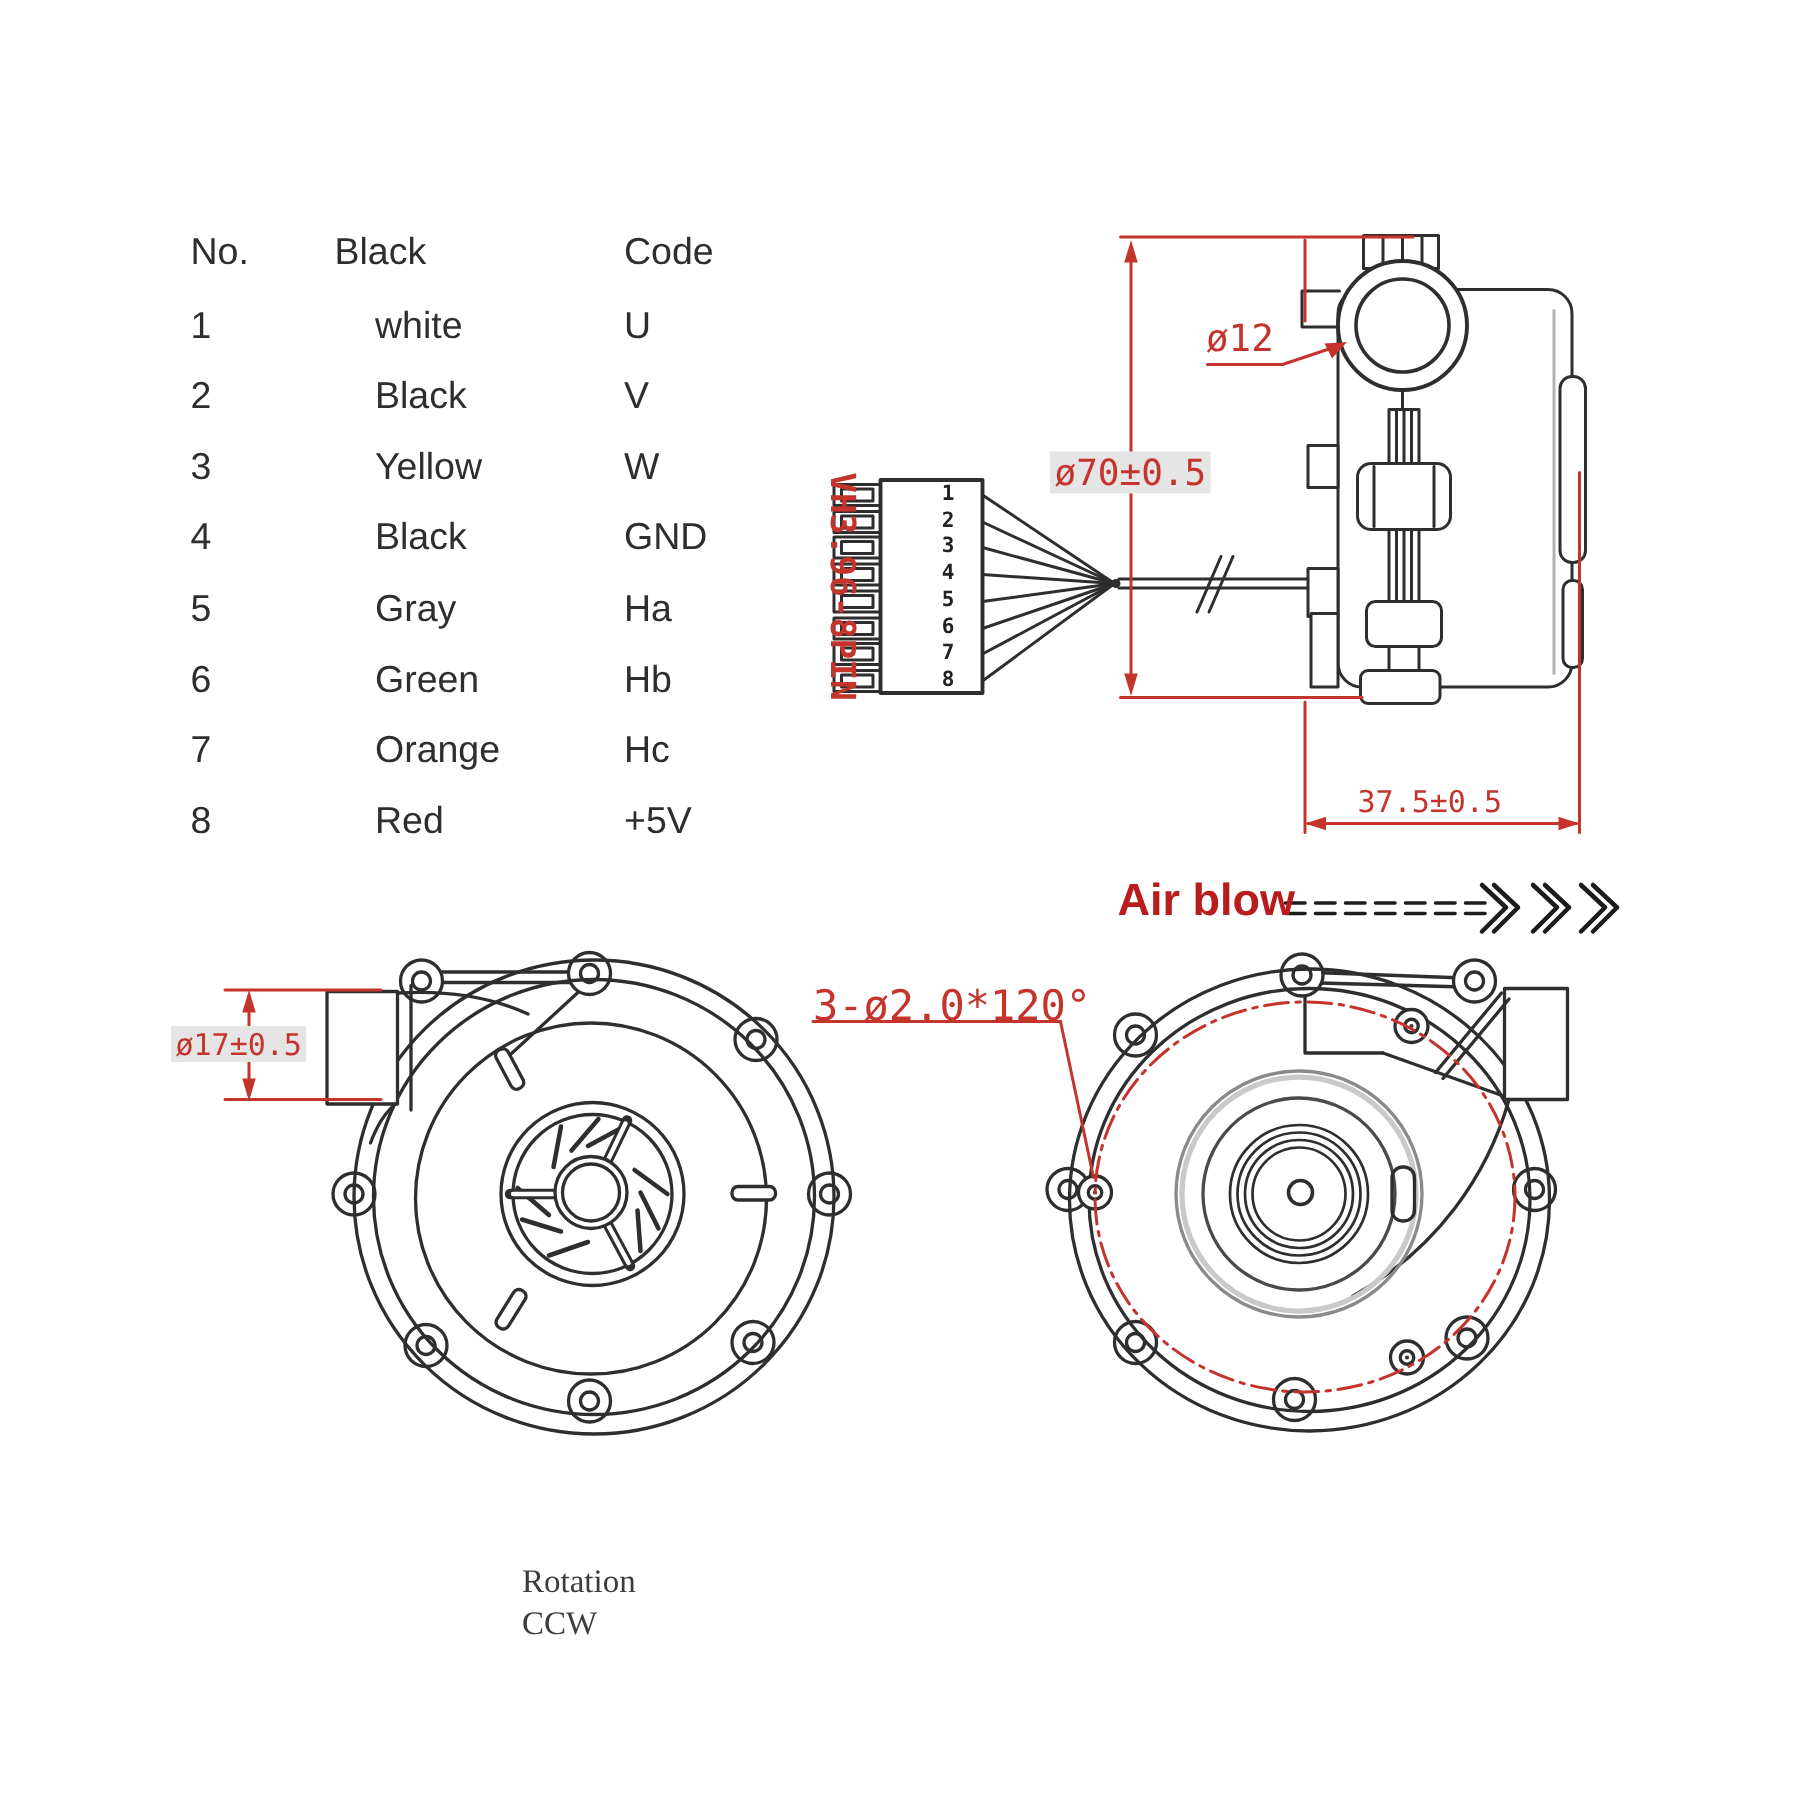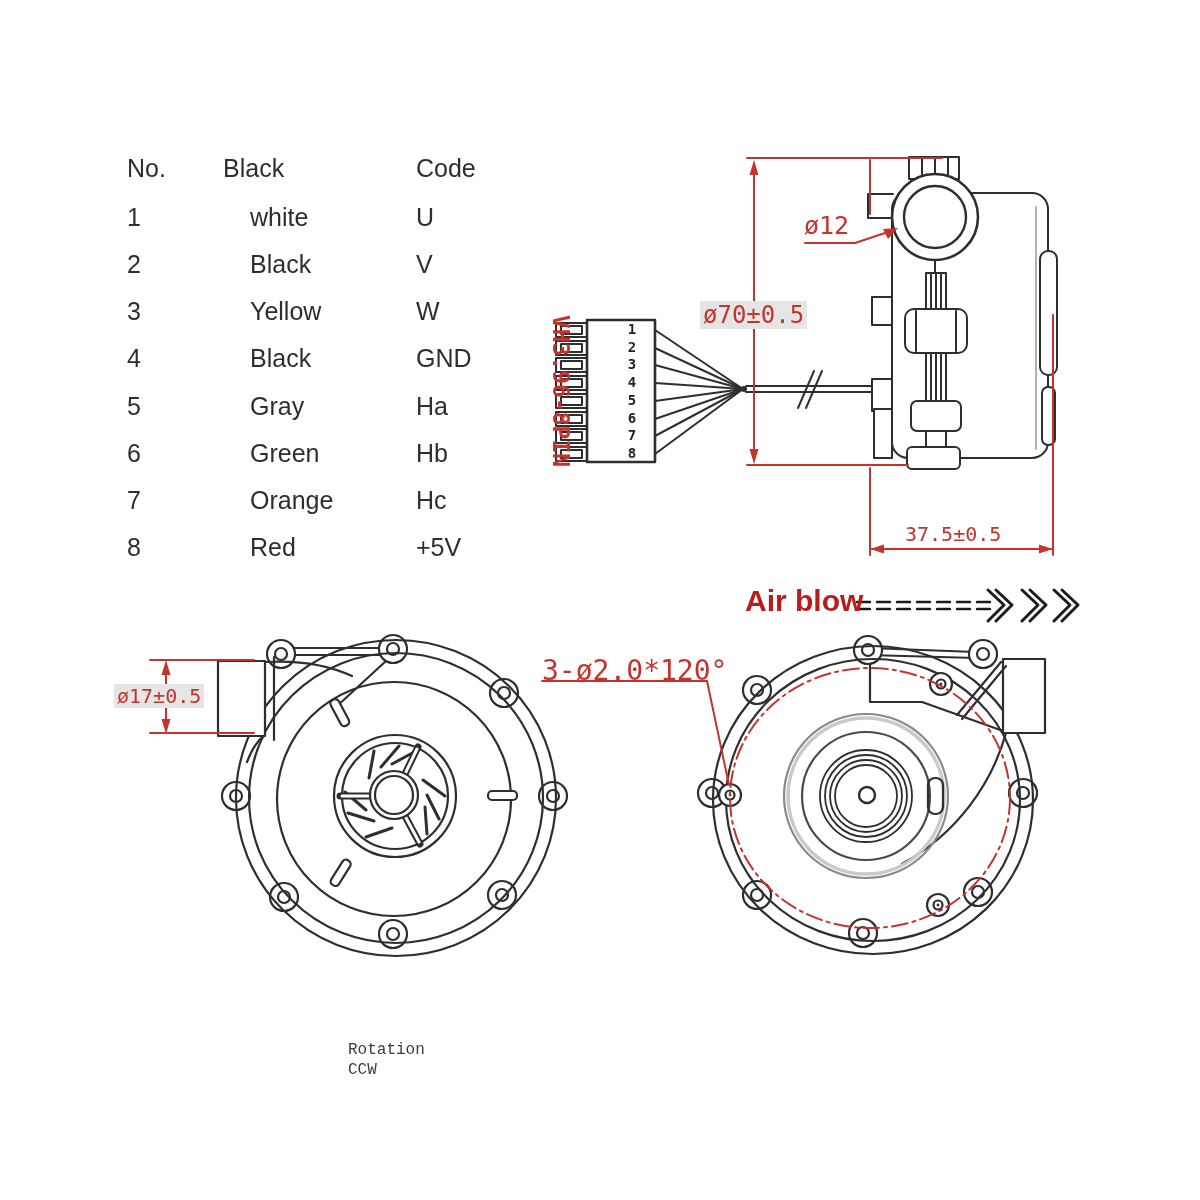--- a/index.html
+++ b/index.html
@@ -8,21 +8,21 @@
   .page svg{position:absolute;left:0;top:0;}
   .lbl{position:absolute;white-space:pre;}
   .tbl{font-size:25px;color:#2e2e2e;}
   .dim{font-family:"DejaVu Sans Mono",monospace;font-size:20px;color:#c5342c;}
   .dim.bg{background:#e5e5e5;padding:0 3px;}
   .pin{font-family:"DejaVu Sans Mono",monospace;font-size:14px;font-weight:bold;color:#222;
        width:14px;text-align:center;}
   .vhlabel{font-family:"DejaVu Sans Mono",monospace;font-size:23px;font-weight:bold;color:#c5342c;
        width:160px;text-align:center;transform:rotate(90deg);transform-origin:50% 50%;}
   .airblow{font-size:30px;font-weight:bold;color:#b91c1c;}
-  .rot{font-family:Liberation Mono, monospace;font-size:16px;color:#3c3c3c;line-height:1.25;}
+  .rot{font-family:Liberation Serif, serif;font-size:22px;color:#3c3c3c;line-height:1.25;}
   
   .c-no{left:127px}.c-wire{left:250px}.c-code{left:416px}
   .hdr{top:133px}
   .r1{top:182px}.r2{top:229px}.r3{top:276px}.r4{top:323px}
   .r5{top:371px}.r6{top:418px}.r7{top:465px}.r8{top:512px}
 </style>
 </head>
 <body>
 
 <div class="page">

